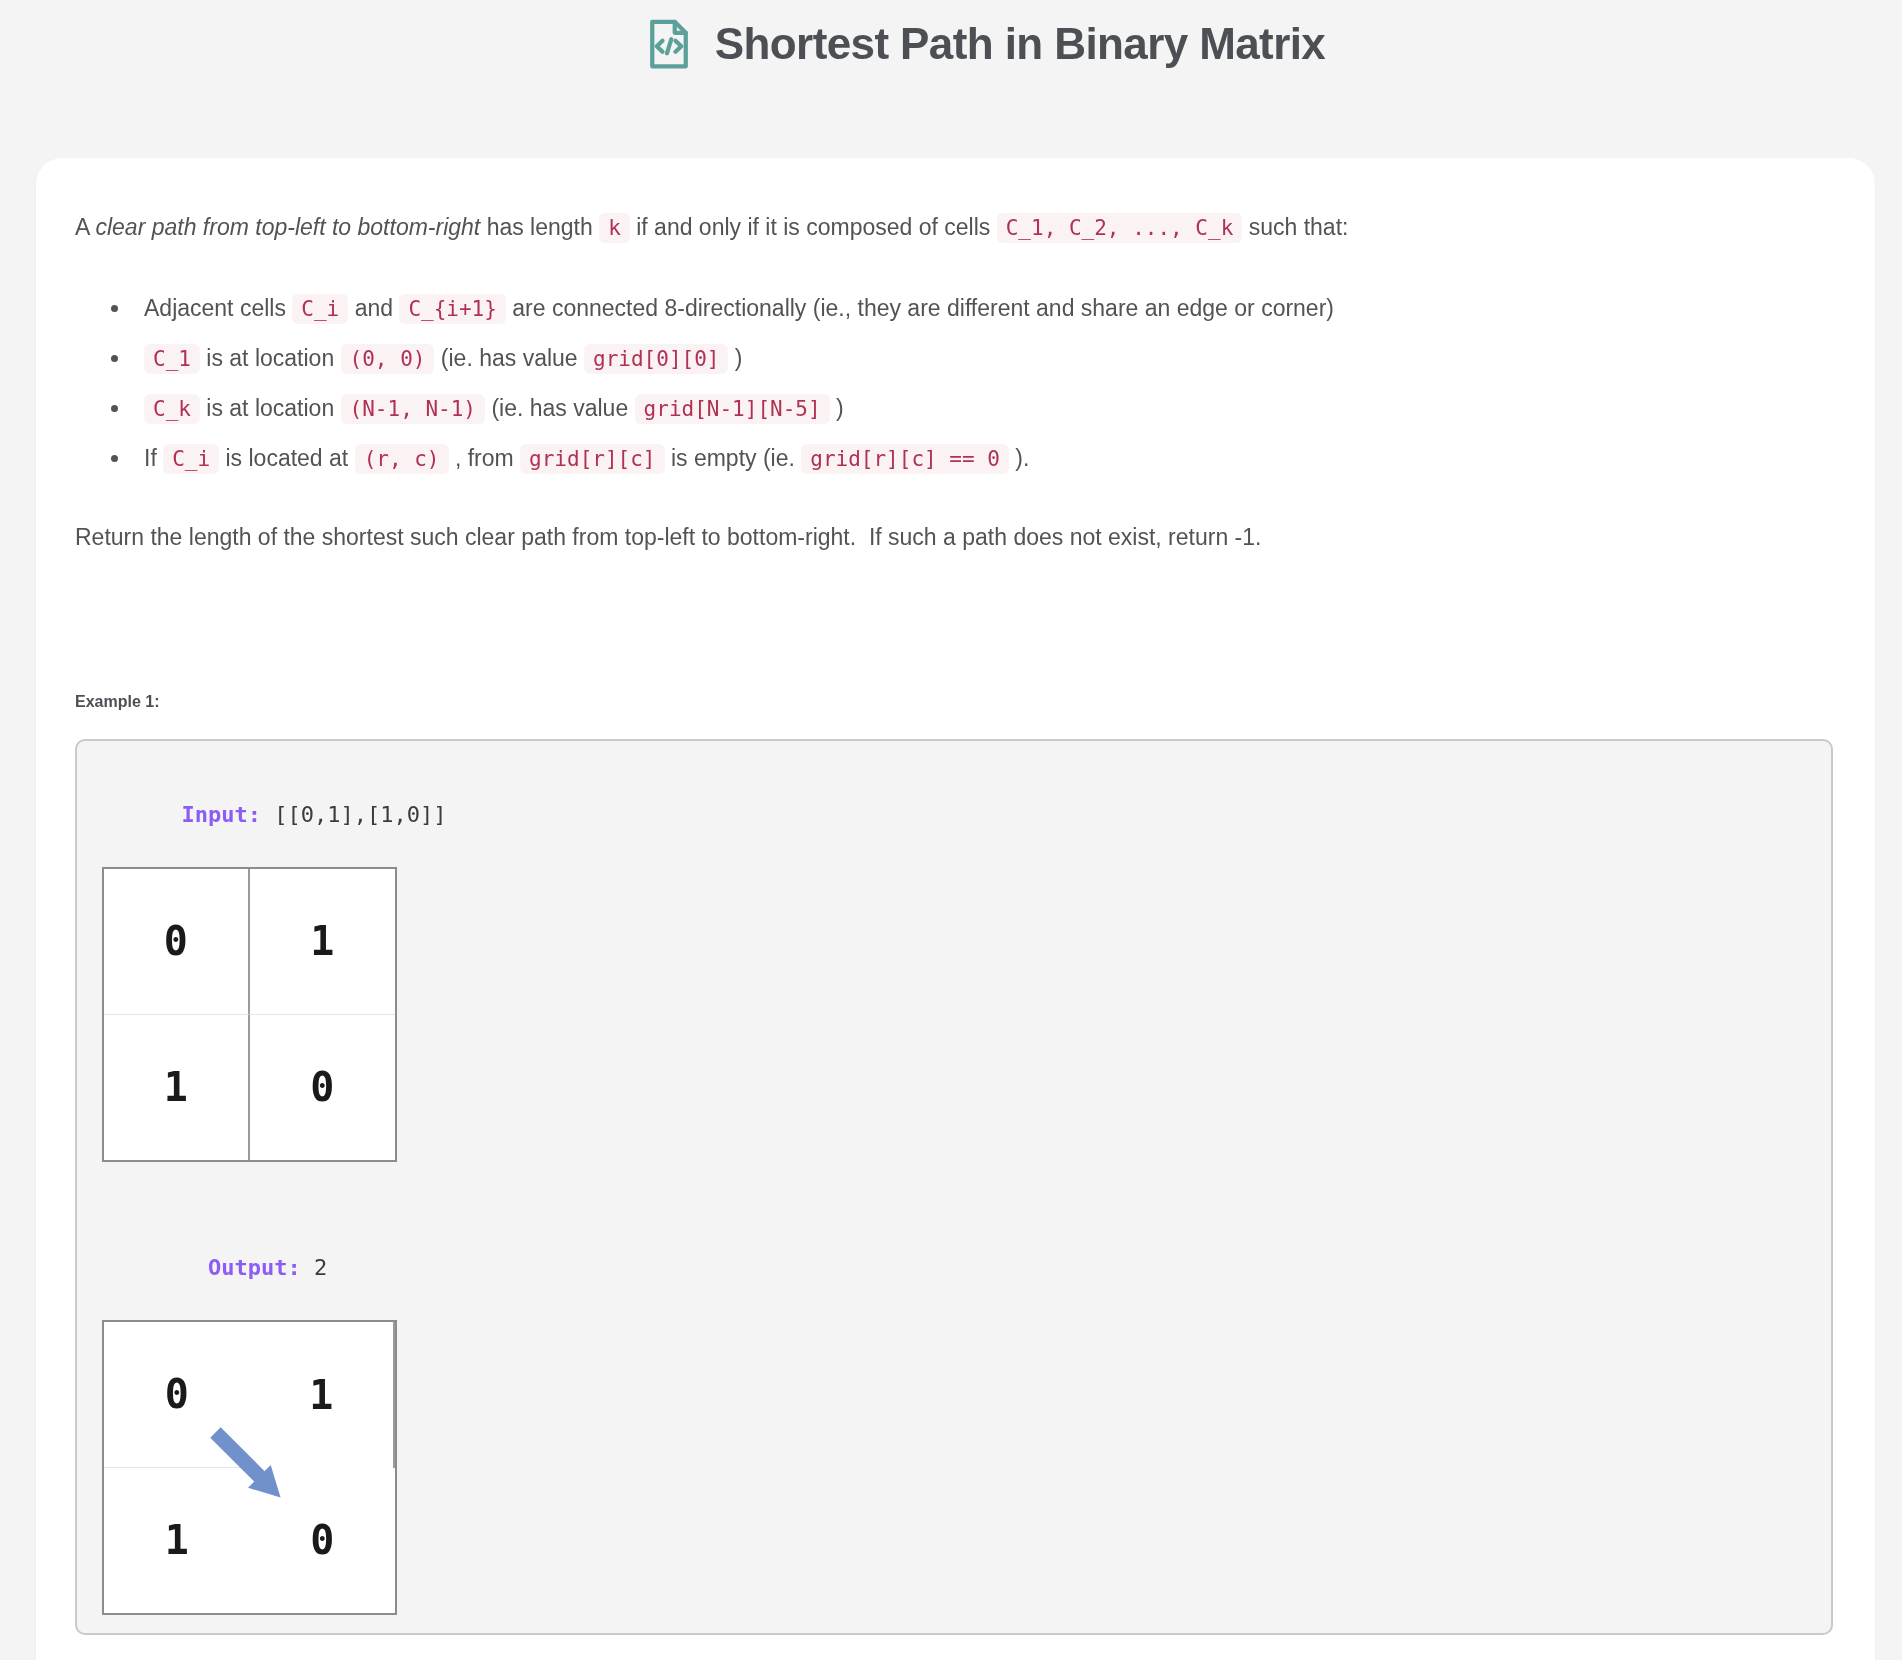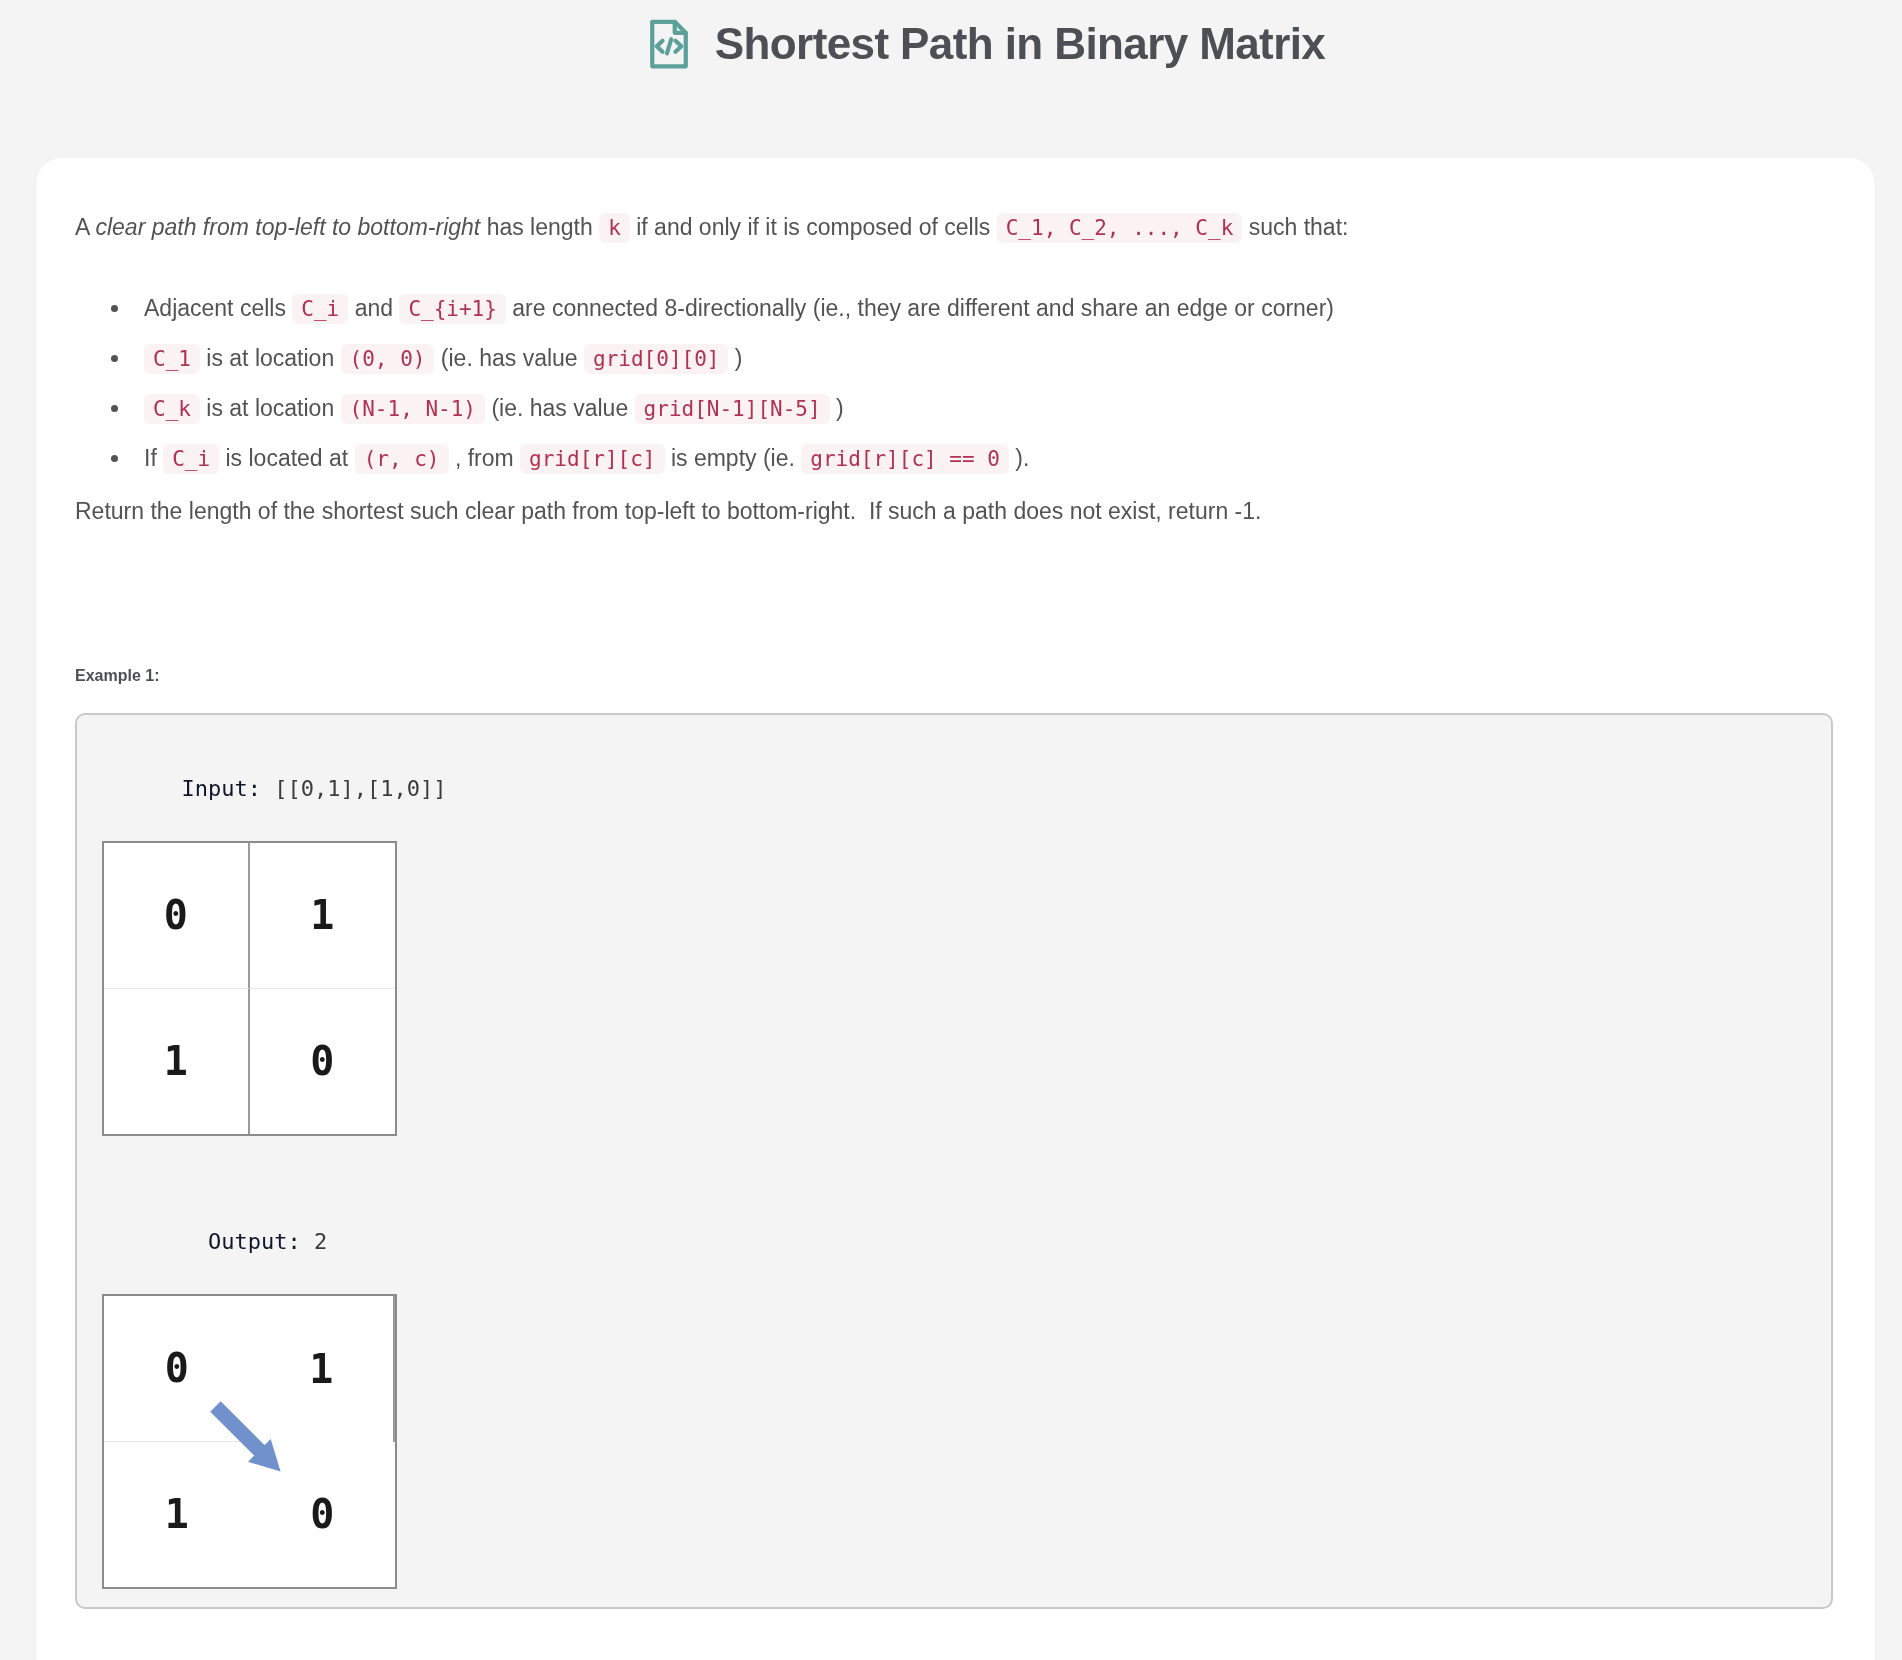--- a/index.html
+++ b/index.html
@@ -33,21 +33,21 @@
   .chip {
     font-family:"DejaVu Sans Mono", monospace;
     font-size:21px;
     color:#b03252;
     background:#fbf2f4;
     border-radius:6px;
     padding:3px 9px;
     white-space:pre;
   }
   ul.cond-list {
-    margin:46px 0 18px 0;
+    margin:46px 0 44px 0;
     padding-left:57px;
     list-style:disc;
   }
   ul.cond-list li {
     font-size:23px; line-height:34px;
     padding-left:12px;
     margin-bottom:15px;
     color:#535353;
   }
   .example-label {
@@ -59,21 +59,21 @@
     width:100%;
     background:#f4f4f5;
     border:2px solid #c9c9c9;
     border-radius:10px;
     padding:26px 25px 18px 25px;
     font-family:"DejaVu Sans Mono", monospace;
     font-size:22px;
     color:#3b3b3b;
   }
   .mono-line { line-height:32px; white-space:pre; }
-  .mono-label { font-weight:400; color:#0f172a; }
+  .mono-label { font-weight:700; color:#8b5cf6; }
   .matrix {
     position:relative;
     width:295px; height:295px;
     margin-top:4px;
     background:#ffffff;
     border:2px solid #8c8c8c;
     display:grid;
     grid-template-columns:1fr 1fr;
     grid-template-rows:1fr 1fr;
   }

